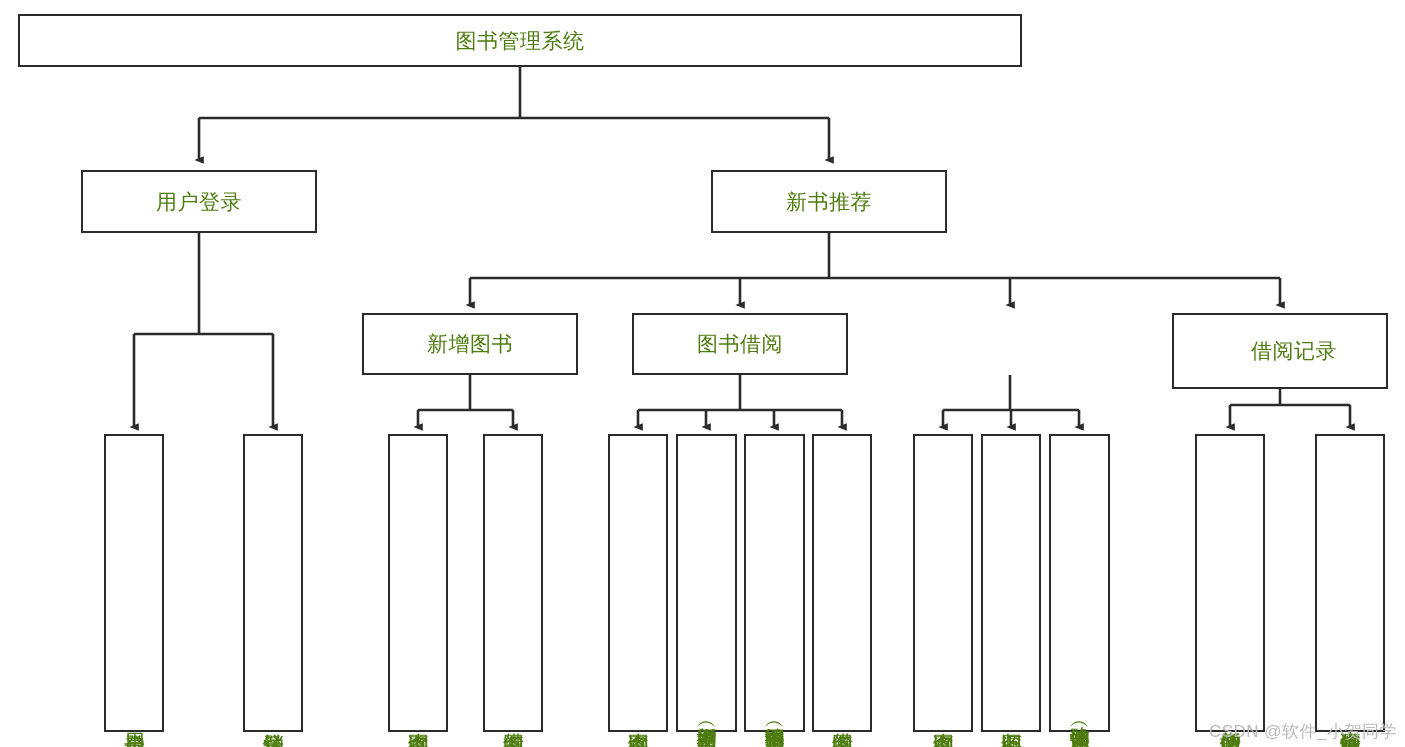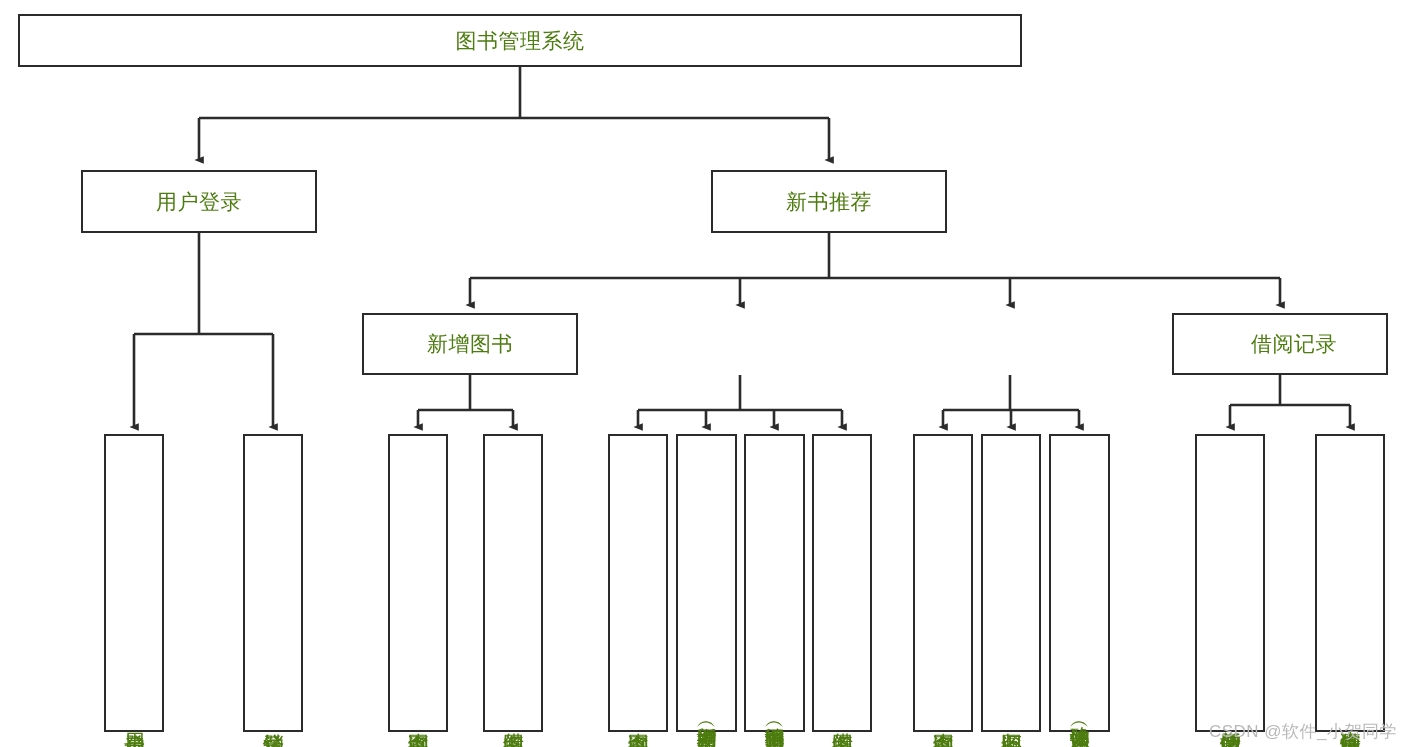--- a/index.html
+++ b/index.html
@@ -128,21 +128,24 @@
   <div class="node horiz" style="left:81px; top:170px; width:236px; height:63px;">
     <span>用户登录</span>
   </div>
   <div class="node horiz" style="left:711px; top:170px; width:236px; height:63px;">
     <span>新书推荐</span>
   </div>
 
   <div class="node horiz" style="left:362px; top:313px; width:216px; height:62px;">
     <span>新增图书</span>
   </div>
-  <div class="node horiz" style="left:1172px; top:313px; width:216px; height:62px;padding-left:28px;">
+  <div class="node horiz" style="left:632px; top:313px; width:216px; height:62px;">
+    <span>图书借阅</span>
+  </div>
+  <div class="node horiz" style="left:1172px; top:313px; width:216px; height:76px;padding-left:28px;">
     <span>借阅记录</span>
   </div>
 
   <div class="node leaf" style="left:104px; top:434px; width:60px; height:298px;">
     <span class="vtext">用户登录</span>
   </div>
   <div class="node leaf" style="left:243px; top:434px; width:60px; height:298px;">
     <span class="vtext">注销登录</span>
   </div>
 

